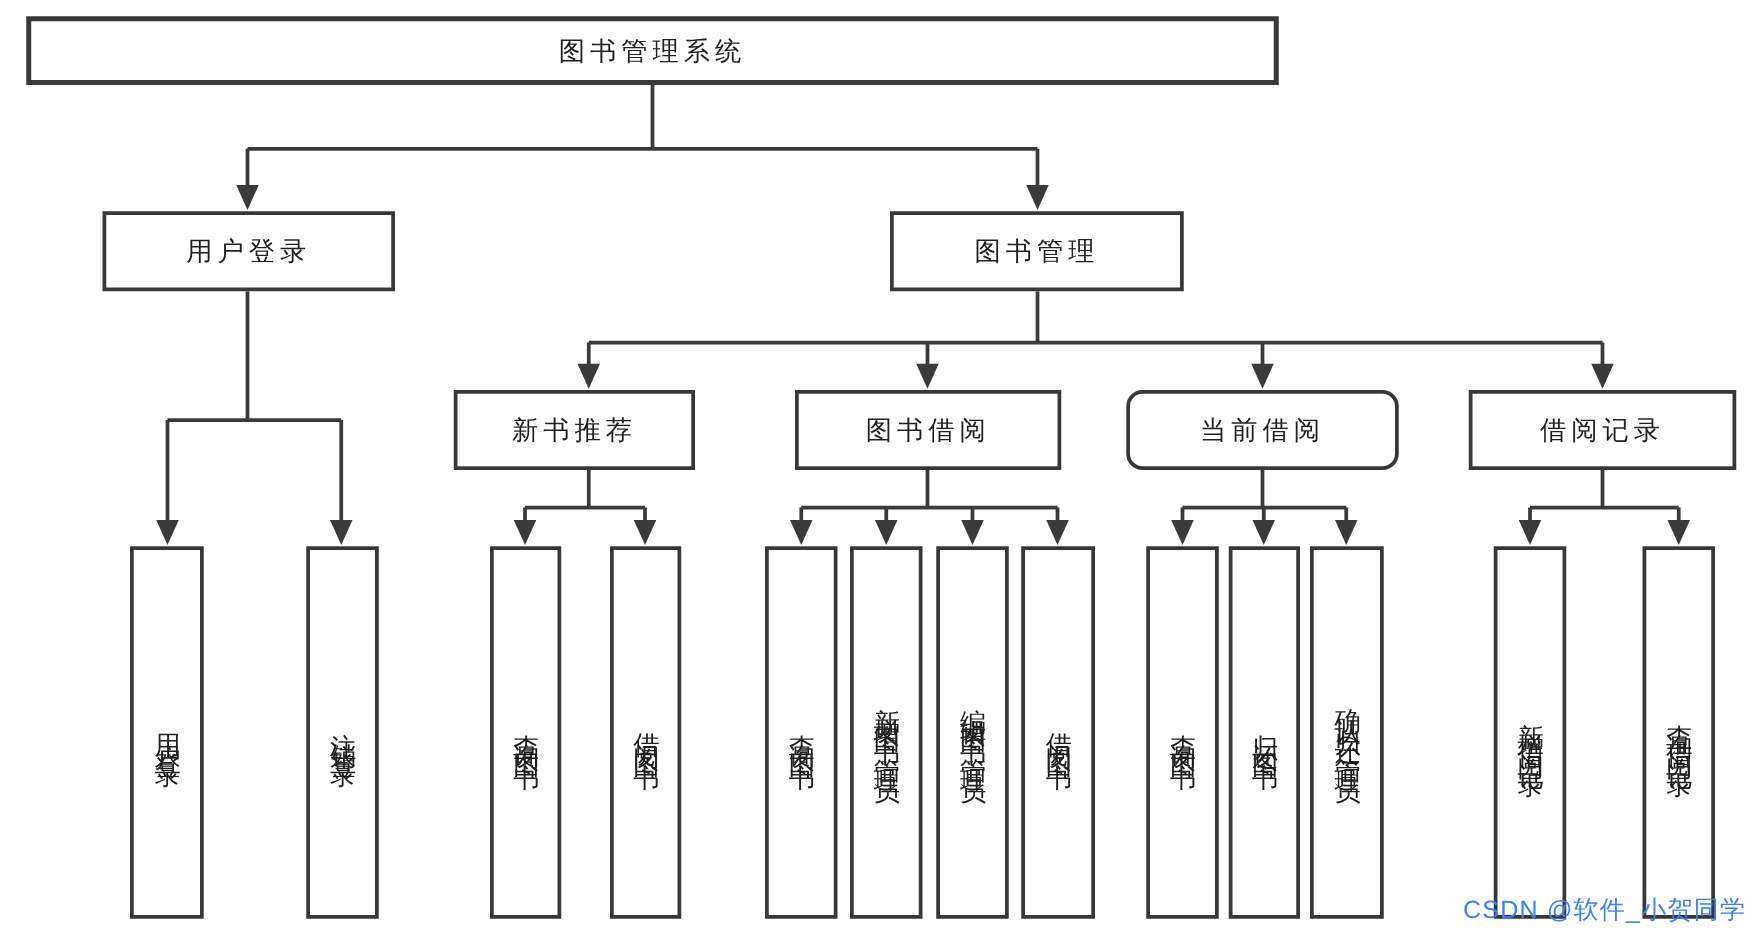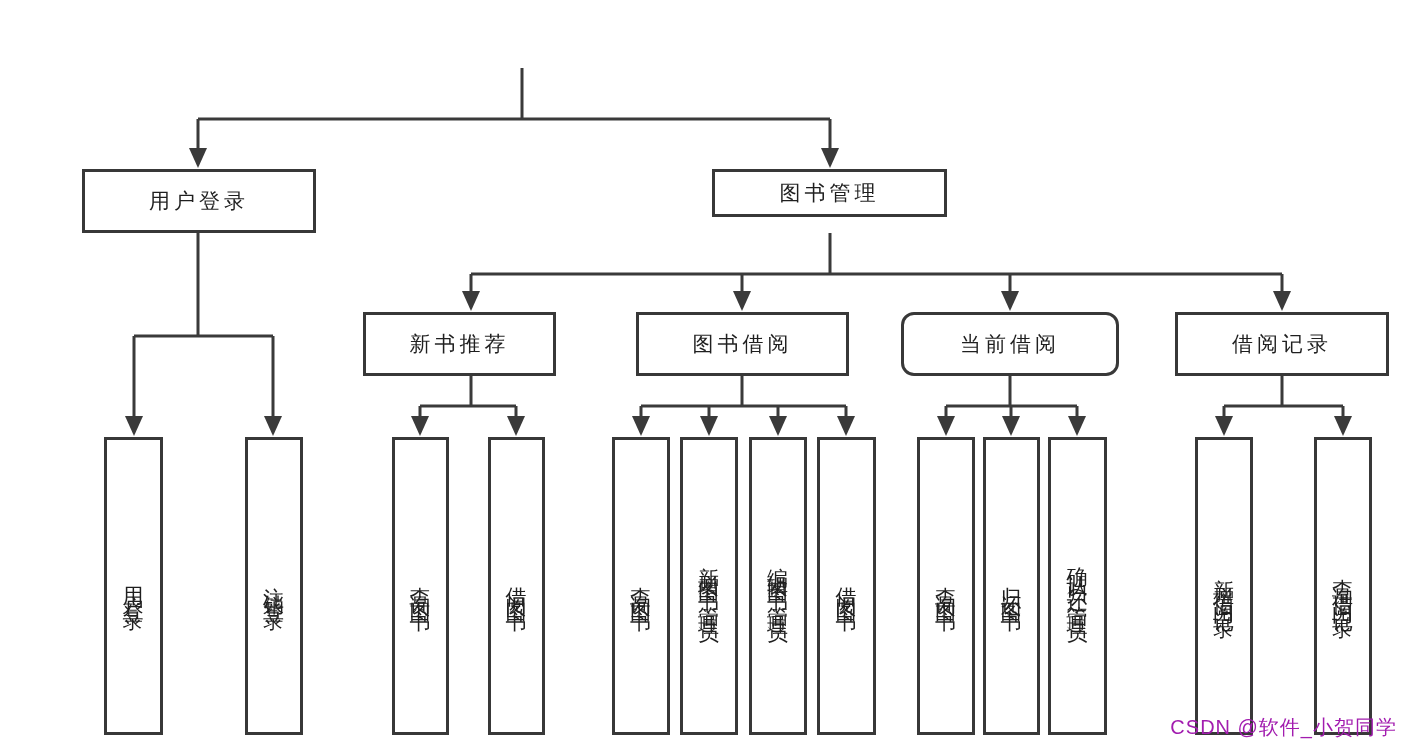--- a/index.html
+++ b/index.html
@@ -58,21 +58,21 @@
     font-size: 21px;
     letter-spacing: 8px;
     line-height: 1;
     padding: 6px 0;
   }
   .watermark {
     position: absolute;
     right: 8px;
     bottom: 6px;
     font-size: 20px;
-    color: #a21caf;
+    color: #3b82f6;
     letter-spacing: 1px;
     white-space: nowrap;
   }
 </style>
 </head>
 <body>
 
 <div class="canvas">
 
   <svg class="edges" viewBox="0 0 1405 747">
@@ -118,23 +118,24 @@
       <polygon points="1068,416 1086,416 1077,436"></polygon>
     </g>
 
     <g>
       <path d="M1282 376 V406 M1224 406 H1343 M1224 406 V420 M1343 406 V420"></path>
       <polygon points="1215,416 1233,416 1224,436"></polygon>
       <polygon points="1334,416 1352,416 1343,436"></polygon>
     </g>
   </svg>
 
+  <div class="node root h" style="left:21px; top:13px; width:1002px; height:55px;">图书管理系统</div>
 
   <div class="node h" style="left:82px; top:169px; width:234px; height:64px;">用户登录</div>
-  <div class="node h" style="left:712px; top:169px; width:235px; height:48px;">图书管理</div>
+  <div class="node h" style="left:712px; top:169px; width:235px; height:64px;">图书管理</div>
 
   <div class="node h" style="left:363px; top:312px; width:193px; height:64px;">新书推荐</div>
   <div class="node h" style="left:636px; top:312px; width:213px; height:64px;">图书借阅</div>
   <div class="node h" style="left:901px; top:312px; width:218px; height:64px;border-radius:13px;">当前借阅</div>
   <div class="node h" style="left:1175px; top:312px; width:214px; height:64px;">借阅记录</div>
 
   <div class="node v" style="left:104px; top:437px; width:59px; height:298px;">用户登录</div>
   <div class="node v" style="left:245px; top:437px; width:58px; height:298px;">注销登录</div>
 
   <div class="node v" style="left:392px; top:437px; width:57px; height:298px;">查询图书</div>

